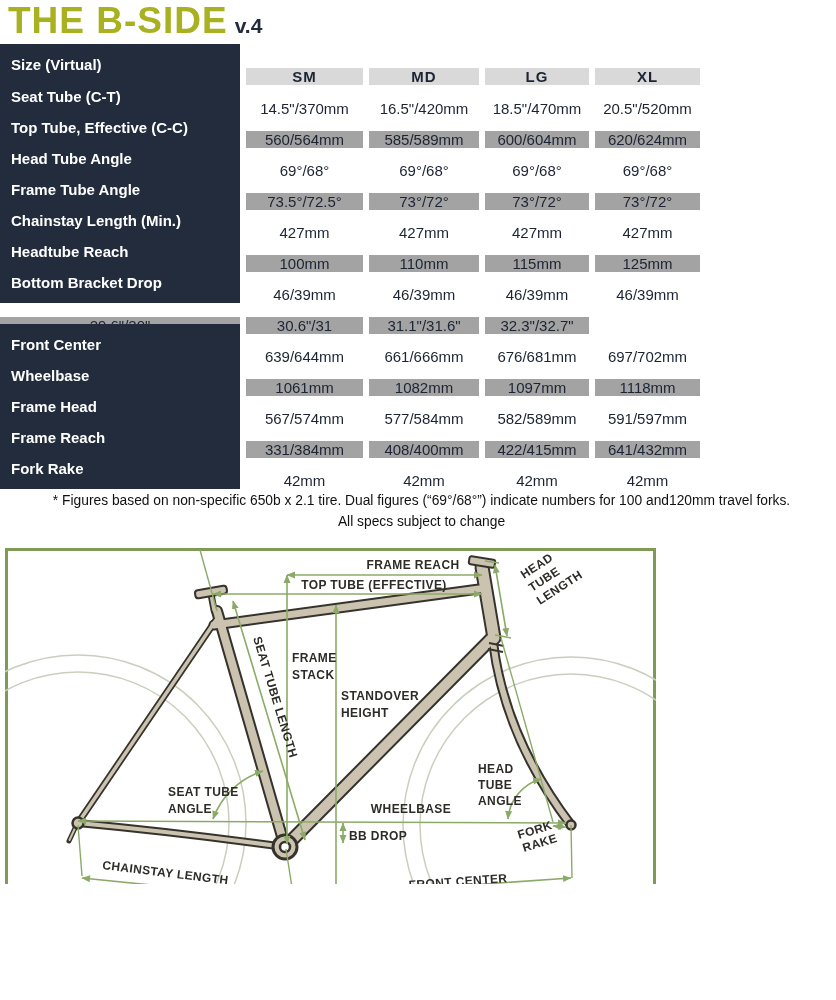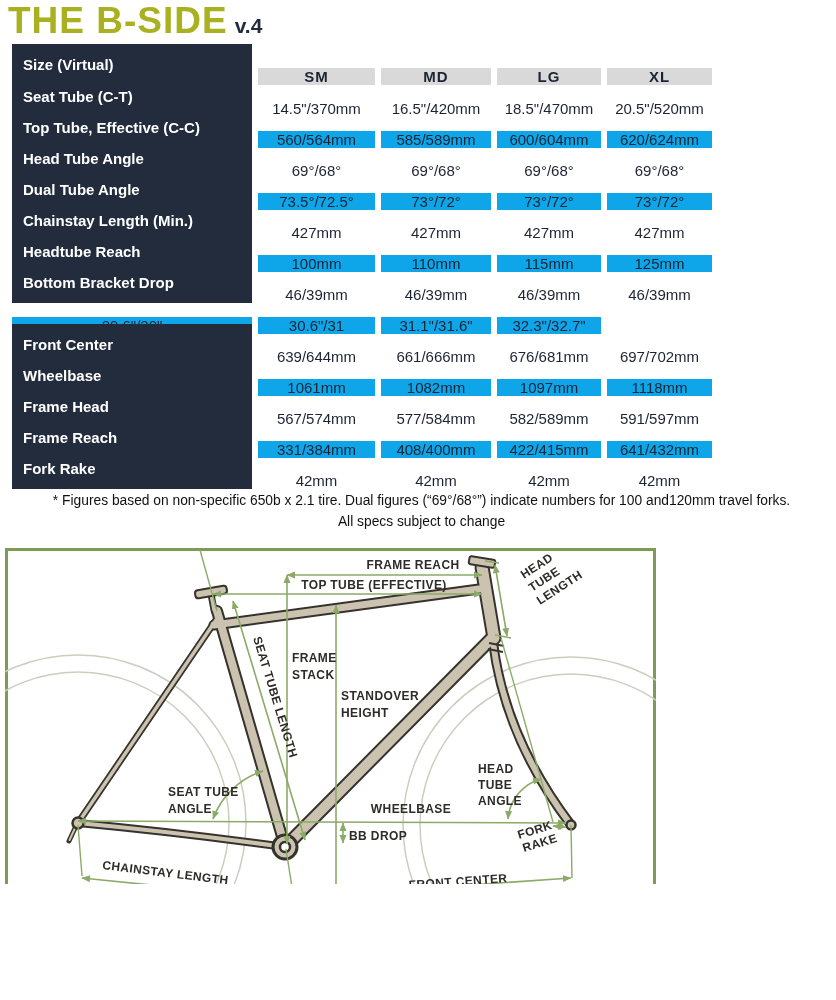--- a/index.html
+++ b/index.html
@@ -2,29 +2,29 @@
 <html><head>
 <meta charset="utf-8">
 <style>
   html,body{margin:0;padding:0;background:#ffffff;}
   .page{position:relative;width:836px;height:884px;background:#fff;overflow:hidden;
         font-family:"Liberation Sans",sans-serif;}
   .header{position:absolute;left:8px;top:0px;white-space:nowrap;}
   .title{font-size:37px;font-weight:bold;color:#A9B120;letter-spacing:1px;}
   .version{font-size:21px;font-weight:600;color:#222C3C;margin-left:7px;}
 
-  .spec-table{position:absolute;left:0;top:44px;width:712px;padding-left:12px;}
+  .spec-table{position:absolute;left:0;top:44px;width:712px;}
   .trow{display:grid;grid-template-columns:240px 117px 110px 104px 105px;column-gap:6px;
         margin-bottom:5px;height:26px;}
   .trow.thead{height:27px;}
   .cell{display:flex;align-items:center;font-size:15px;color:#1C2433;}
   .cell.lbl{background:#222C3C;color:#ffffff;font-weight:bold;padding-left:11px;}
   .cell.val{justify-content:center;margin-top:24px;}
   .trow.thead .cell.val{background:#D9D9D9;font-weight:bold;letter-spacing:1px;}
-  .trow.r-odd .cell.val{background:#0ea5e9;text-align:center;}
+  .trow.r-odd .cell.val{background:#a3a3a3;text-align:center;}
   .trow.r-even .cell.val{background:#ffffff;}
 
   .footnote{position:absolute;left:7px;top:490px;width:829px;font-size:13.8px;color:#111;
             line-height:1.55;white-space:nowrap;text-align:center;}
 
   .diagram{position:absolute;left:5px;top:548px;}
   .m{stroke:#8CAA67;stroke-width:1.6;fill:none;}
   .thin{stroke:#8CAA67;stroke-width:1.4;fill:none;}
   .dk{stroke:#35332C;fill:none;stroke-linecap:round;}
   .tn{stroke:#CBC3B0;fill:none;stroke-linecap:round;}
@@ -66,21 +66,21 @@
       <div class="cell val">620/624mm</div>
     </div>
     <div class="trow r-even">
       <div class="cell lbl">Head Tube Angle</div>
       <div class="cell val">69°/68°</div>
       <div class="cell val">69°/68°</div>
       <div class="cell val">69°/68°</div>
       <div class="cell val">69°/68°</div>
     </div>
     <div class="trow r-odd">
-      <div class="cell lbl">Dual Tube Angle</div>
+      <div class="cell lbl">Frame Tube Angle</div>
       <div class="cell val">73.5°/72.5°</div>
       <div class="cell val">73°/72°</div>
       <div class="cell val">73°/72°</div>
       <div class="cell val">73°/72°</div>
     </div>
     <div class="trow r-even">
       <div class="cell lbl">Chainstay Length (Min.)</div>
       <div class="cell val">427mm</div>
       <div class="cell val">427mm</div>
       <div class="cell val">427mm</div>

